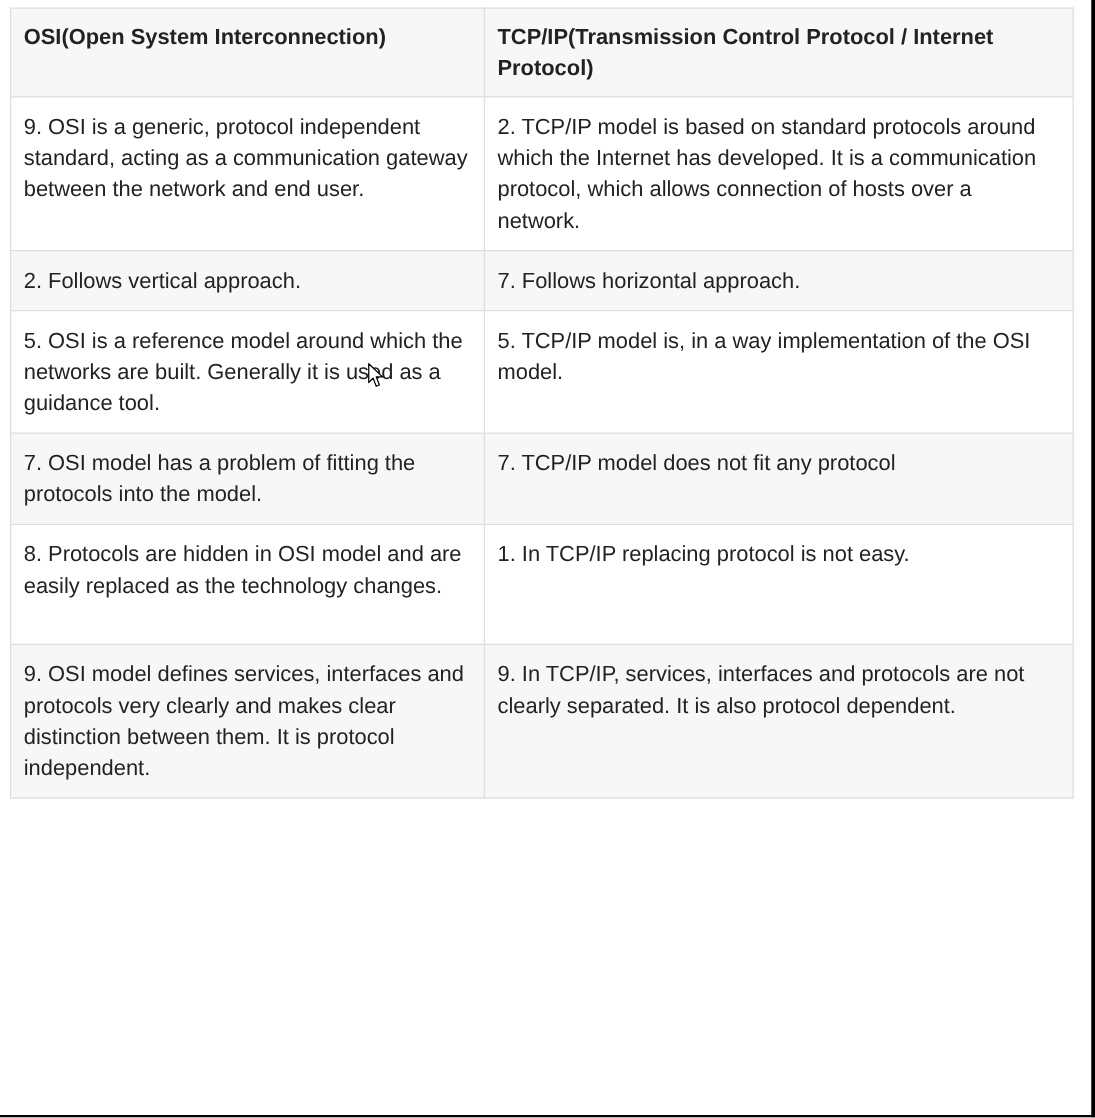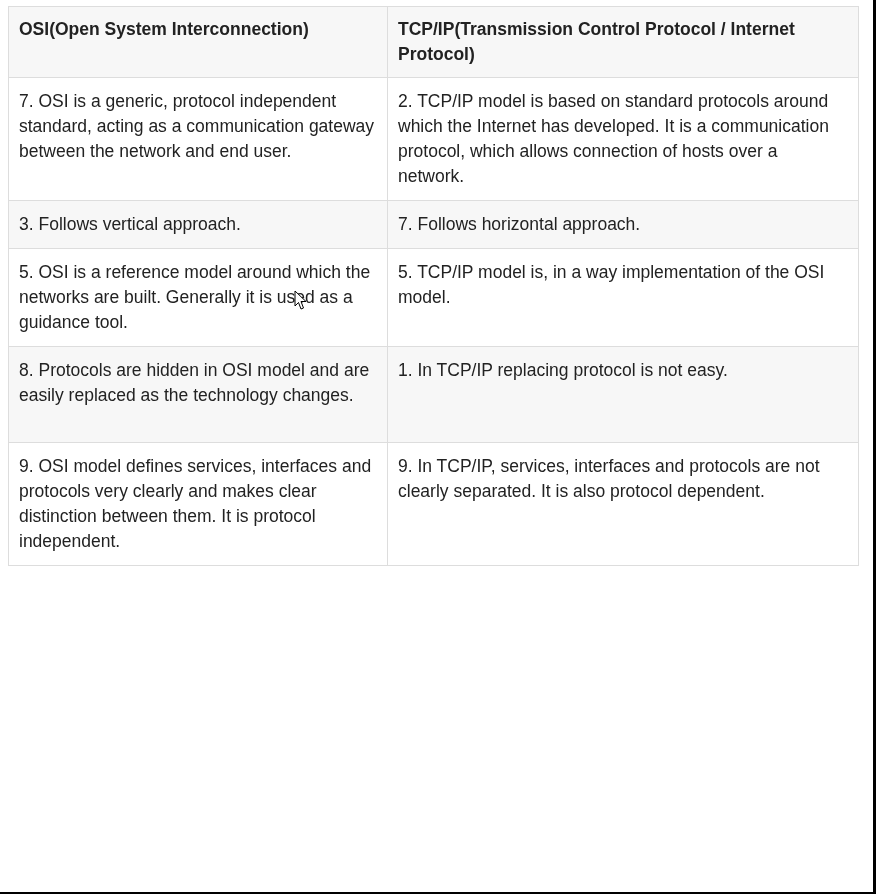--- a/index.html
+++ b/index.html
@@ -82,30 +82,34 @@
       <col class="c2">
     </colgroup>
   <thead>
     <tr class="rh">
       <th>OSI(Open System Interconnection)</th>
       <th>TCP/IP(Transmission Control Protocol / Internet Protocol)</th>
     </tr>
   </thead>
   <tbody>
     <tr class="r1">
-      <td>7. OSI is a generic, protocol independent standard, acting as a communication gateway between the network and end user.</td>
+      <td>9. OSI is a generic, protocol independent standard, acting as a communication gateway between the network and end user.</td>
       <td>2. TCP/IP model is based on standard protocols around which the Internet has developed. It is a communication protocol, which allows connection of hosts over a network.</td>
     </tr>
     <tr class="r3">
-      <td>3. Follows vertical approach.</td>
+      <td>2. Follows vertical approach.</td>
       <td>7. Follows horizontal approach.</td>
     </tr>
     <tr class="r5">
       <td>5. OSI is a reference model around which the networks are built. Generally it is used as a guidance tool.</td>
       <td>5. TCP/IP model is, in a way implementation of the OSI model.</td>
+    </tr>
+    <tr class="r7">
+      <td>7. OSI model has a problem of fitting the protocols into the model.</td>
+      <td>7. TCP/IP model does not fit any protocol</td>
     </tr>
     <tr class="r8">
       <td>8. Protocols are hidden in OSI model and are easily replaced as the technology changes.</td>
       <td>1. In TCP/IP replacing protocol is not easy.</td>
     </tr>
     <tr class="r9">
       <td>9. OSI model defines services, interfaces and protocols very clearly and makes clear distinction between them. It is protocol independent.</td>
       <td>9. In TCP/IP, services, interfaces and protocols are not clearly separated. It is also protocol dependent.</td>
     </tr>
   </tbody>

